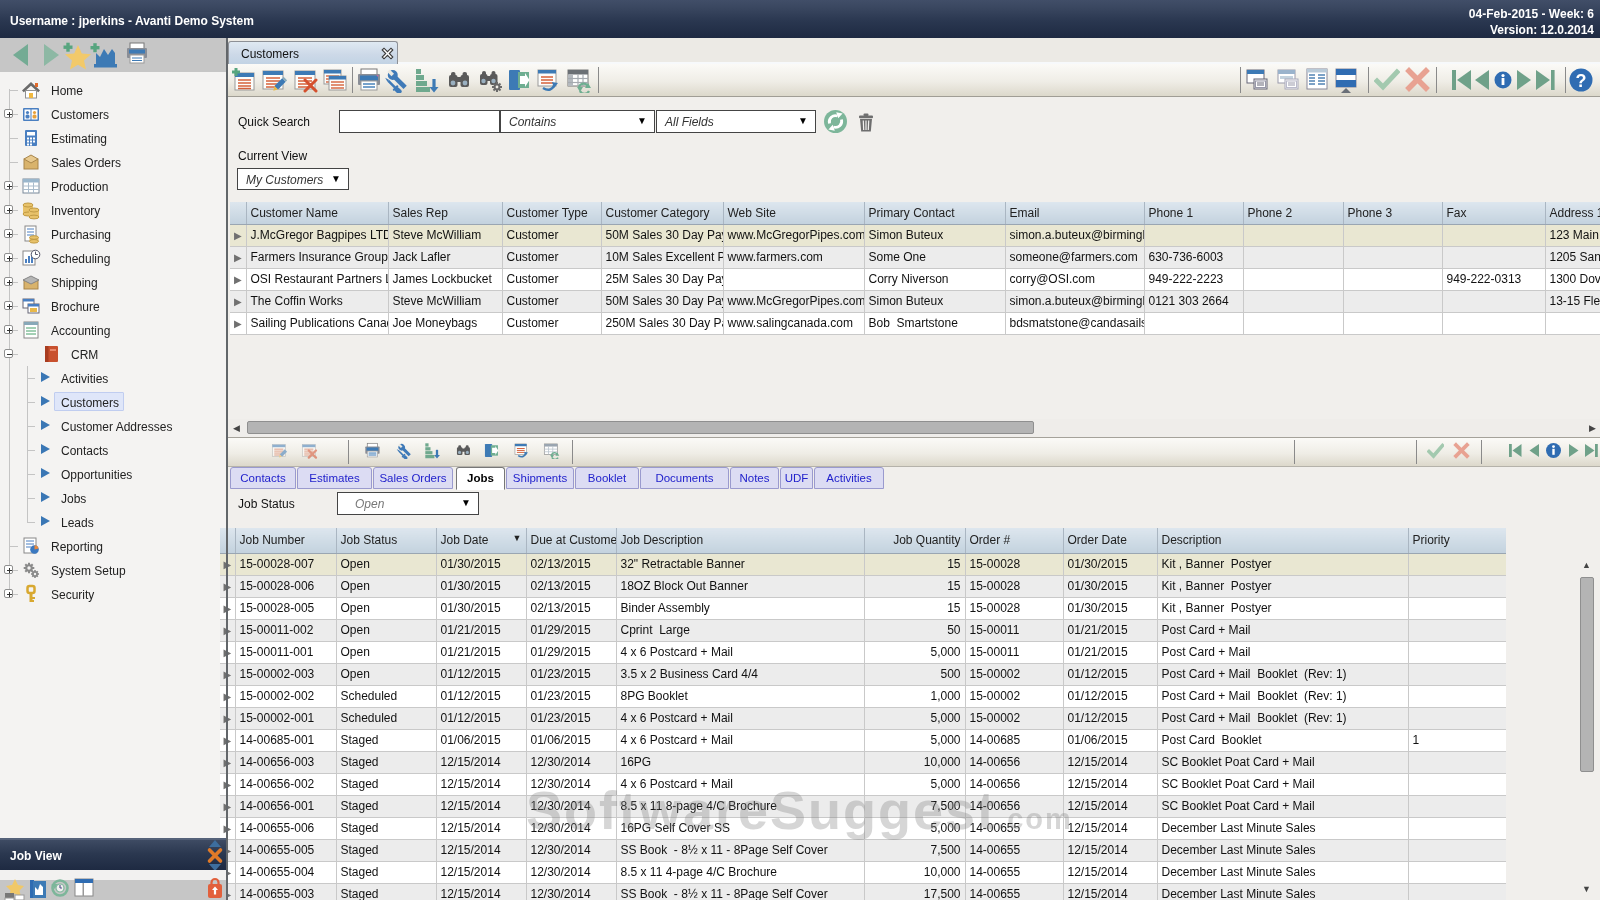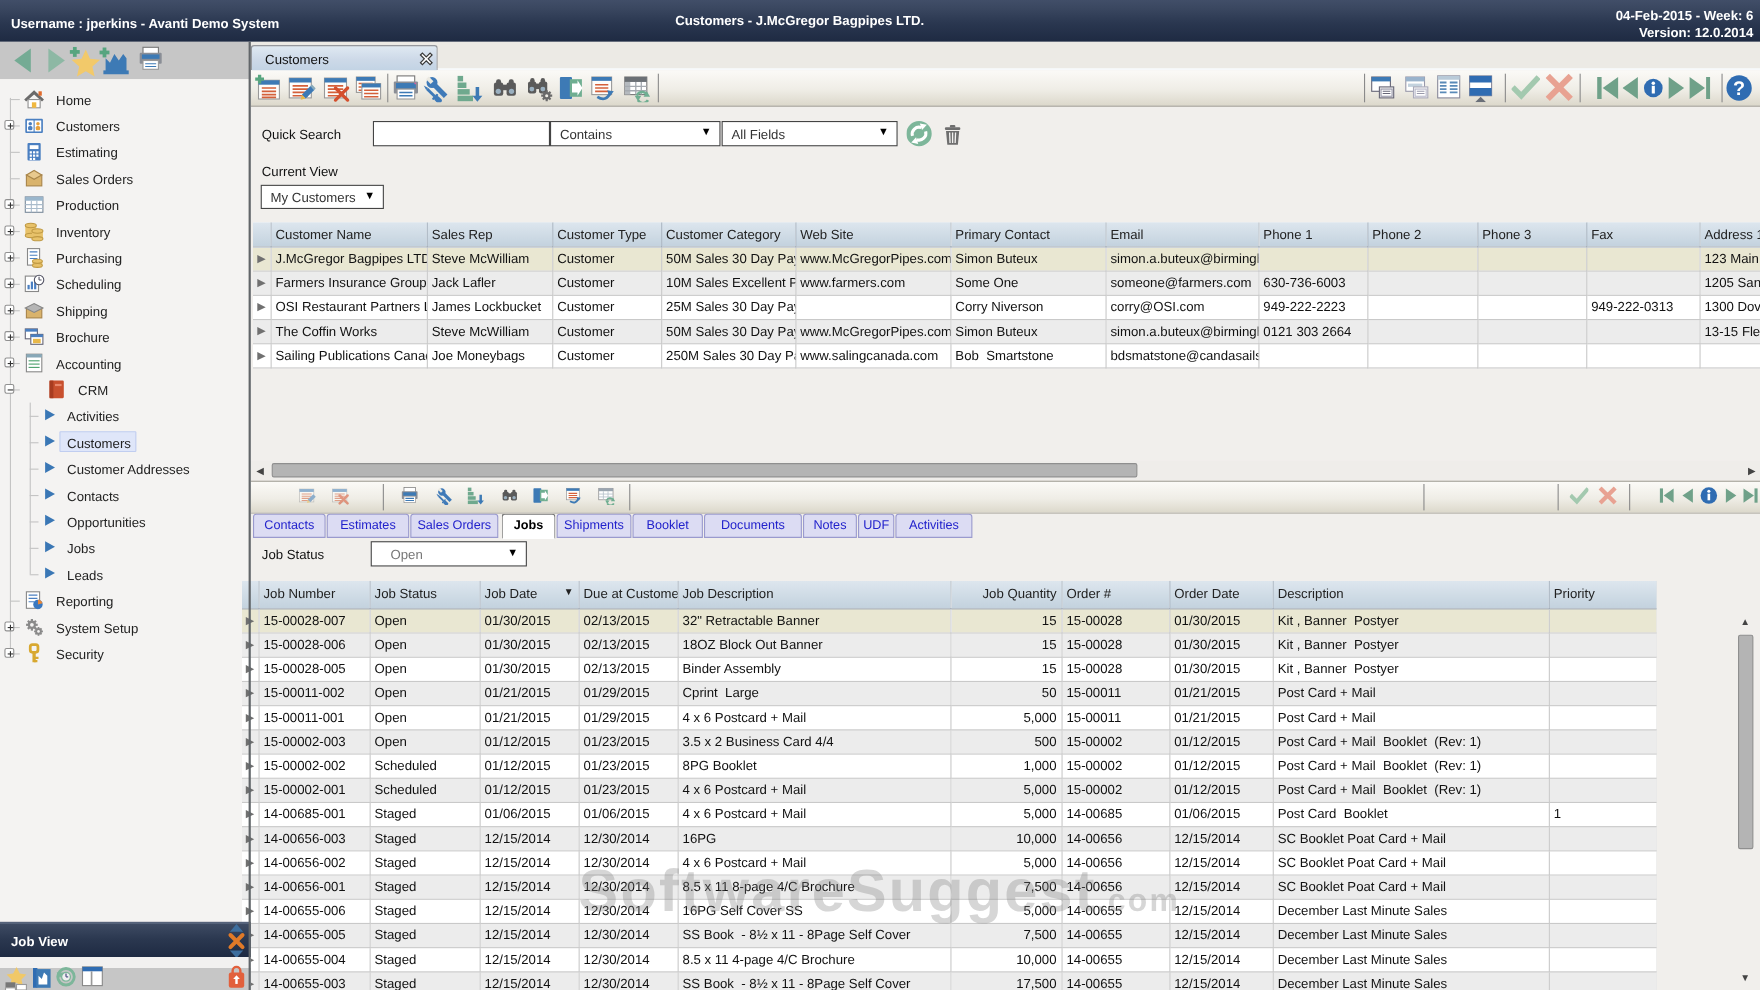--- a/index.html
+++ b/index.html
@@ -47,21 +47,21 @@
 #toolbar1 { left:228px; top:64px; width:1372px; height:33px;
   background:linear-gradient(to bottom,#fbfaf7 0%,#efede6 55%,#dcd8cb 100%); border-bottom:1px solid #a09d95; }
 .vsep { position:absolute; top:3px; width:1px; height:26px; background:#8a8a8a; }
 .ticon { position:absolute; top:3px; width:26px; height:26px; }
 .ticon2 { position:absolute; top:4px; width:17px; height:17px; }
 
 
 .lab { position:absolute; font-size:12px; color:#111; }
 .ibox { position:absolute; background:#fff; border:1px solid #444; font-size:12px; color:#333; }
 .ibox .arr { position:absolute; right:7px; top:4px; font-size:10px; color:#000; }
-.ibox .txt { position:absolute; left:8px; top:4px; white-space:nowrap; }
+.ibox .txt { position:absolute; left:8px; top:4px; white-space:nowrap;font-style:italic; }
 
 
 table.grid { border-collapse:collapse; table-layout:fixed; font-size:12px; color:#111; background:#fff; }
 table.grid td, table.grid th { border:1px solid #c9c9c9; border-top:none; border-left:none; overflow:hidden; white-space:nowrap; padding:0 4px; height:22px; font-weight:normal; text-align:left; }
 table.grid th { background:linear-gradient(to bottom,#dde6ee,#c3d2de); border-right:1px solid #aab6c2; border-bottom:1px solid #9aa6b2; color:#222; }
 table.grid td.ac { padding:0; text-align:center; color:#707070; font-size:10px; }
 tr.sel td { background:#e9e7d2; }
 tr.odd td { background:#ffffff; }
 tr.even td { background:#ececec; }
 table.grid td.num { text-align:right; }
@@ -81,21 +81,20 @@
 
 
 #wm { left:526px; top:779px; font-weight:bold; color:rgba(128,128,128,0.32); font-size:54px; letter-spacing:2px; z-index:9; }
 #wm .sm { font-size:29px; }
 </style>
 </head>
 <body>
 
 <div id="topbar" class="abs">
   <div class="left">Username : jperkins - Avanti Demo System</div>
-  <div class="center">Customers - J.McGregor Bagpipes LTD.</div>
   <div class="r1">04-Feb-2015 - Week: 6</div>
   <div class="r2">Version: 12.0.2014</div>
 </div>
 
 <div class="abs" style="left:226px;top:38px;width:2px;height:862px;background:#62666a;z-index:6;"></div>
 <div id="navicons" class="abs">
 <svg width="228" height="34" style="position:absolute;left:0;top:0;">
 <polygon points="28,6 28,28 13,17" fill="#74ab94"></polygon>
 <polygon points="44,6 44,28 59,17" fill="#8db8a4"></polygon>
 <polygon points="78,7 81.8,15.5 91,16.3 84,22.5 86,31.5 78,26.7 70,31.5 72,22.5 65,16.3 74.2,15.5" fill="#f2c96a"></polygon>

